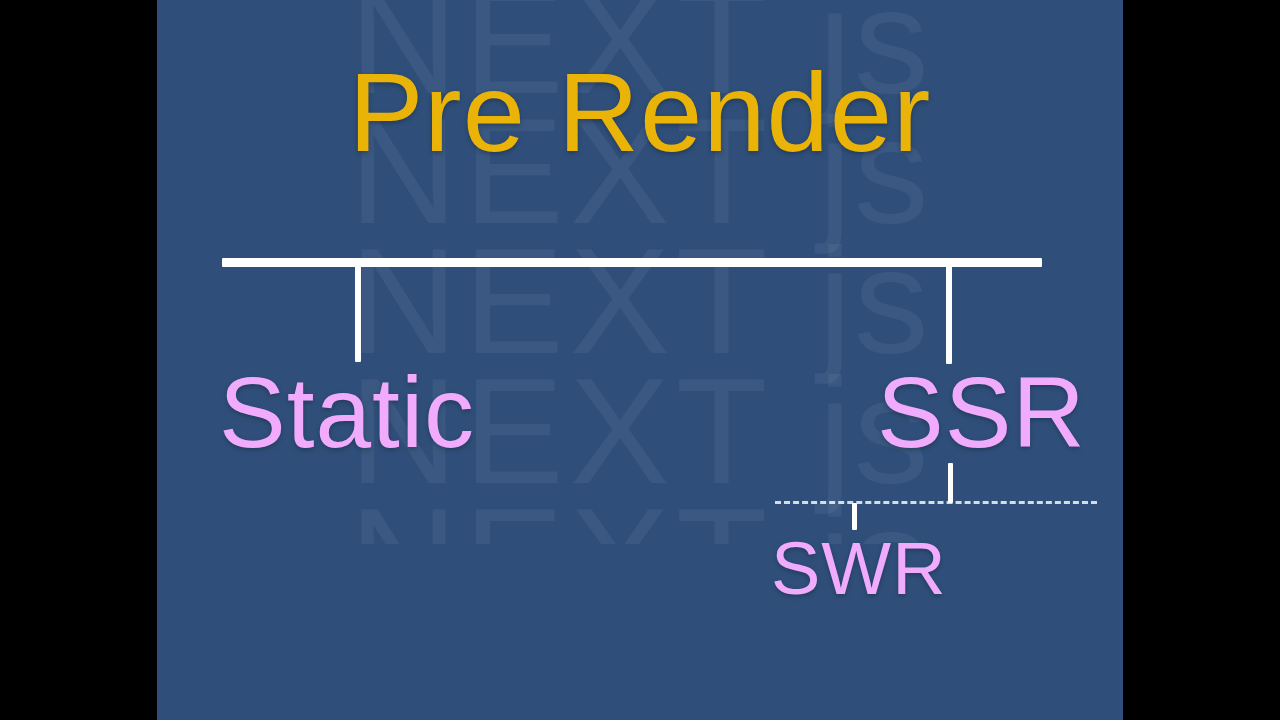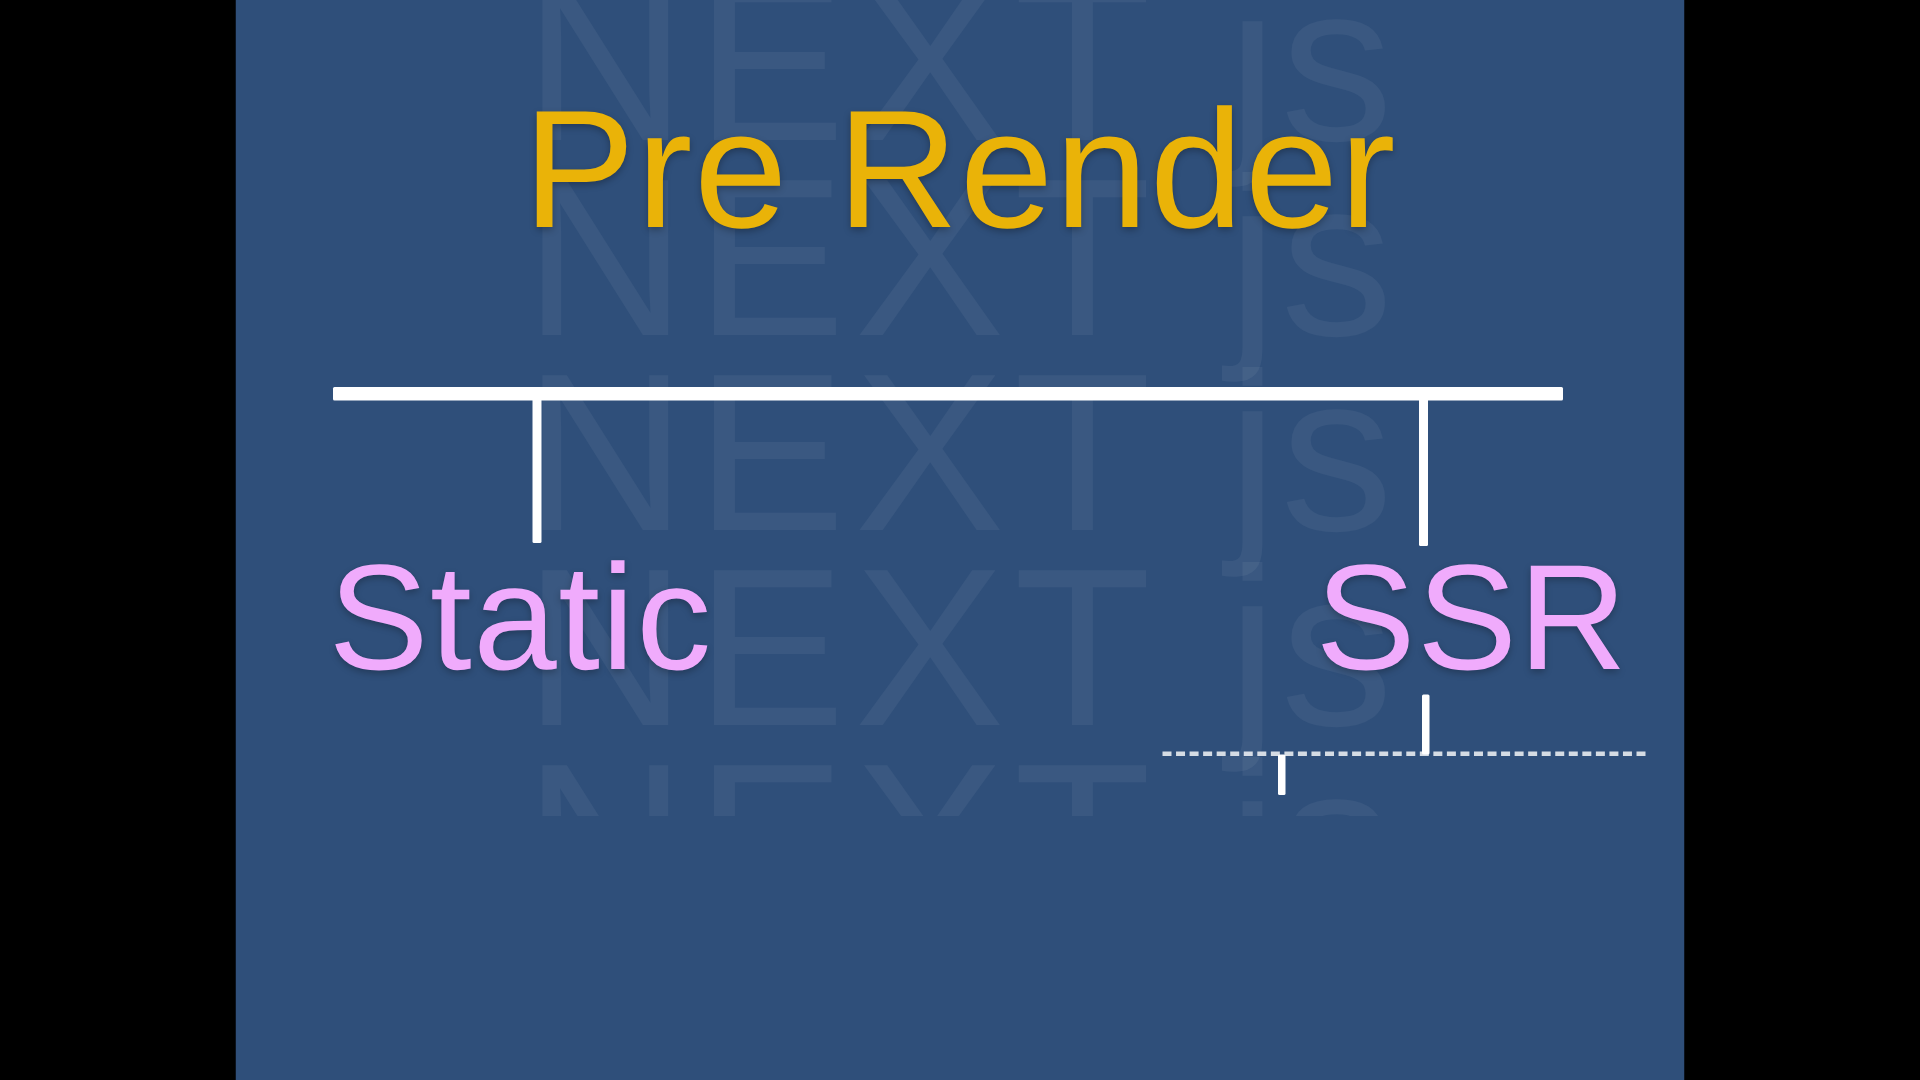--- a/index.html
+++ b/index.html
@@ -175,15 +175,16 @@
     <div class="branch-label" id="label-static">Static</div>
 
     <div class="branch-label" id="label-ssr">SSR</div>
 
     <div class="v-tick" id="tick-ssr-down"></div>
 
     <div id="swr-dashed-rule"></div>
 
     <div class="v-tick" id="tick-swr-up"></div>
 
+    <div class="branch-label" id="label-swr">SWR</div>
 
   </div>
 </div>
 
 </body></html>

